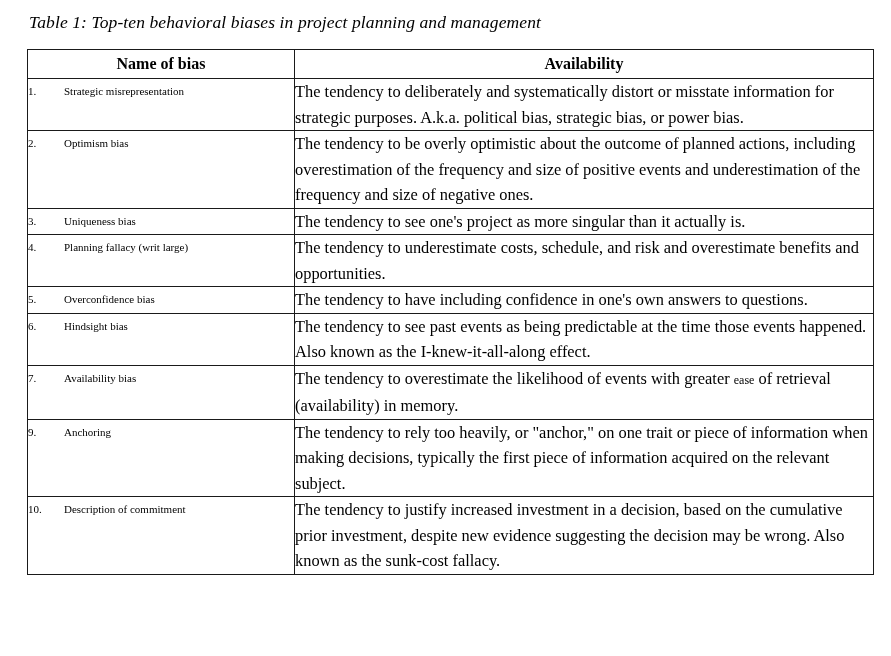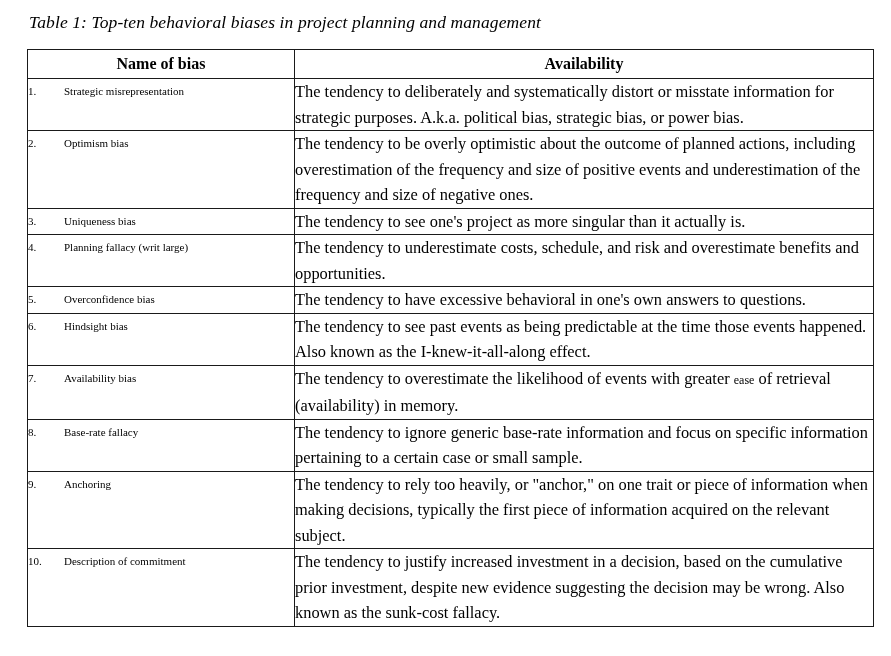--- a/index.html
+++ b/index.html
@@ -144,21 +144,21 @@
           <td class="desc-cell">
             <p>The tendency to underestimate costs, schedule, and risk and overestimate benefits and opportunities.</p>
           </td>
         </tr>
 
         <tr>
           <td class="name-cell">
             <span class="row-num">5.</span><span class="row-label">Overconfidence bias</span>
           </td>
           <td class="desc-cell">
-            <p>The tendency to have excessive behavioral in one's own answers to questions.</p>
+            <p>The tendency to have including confidence in one's own answers to questions.</p>
           </td>
         </tr>
 
         <tr class="thick-top">
           <td class="name-cell">
             <span class="row-num">6.</span><span class="row-label">Hindsight bias</span>
           </td>
           <td class="desc-cell">
             <p>The tendency to see past events as being predictable at the time those events happened. Also known as the I-knew-it-all-along effect.</p>
           </td>
@@ -166,28 +166,20 @@
 
         <tr>
           <td class="name-cell">
             <span class="row-num">7.</span><span class="row-label">Availability bias</span>
           </td>
           <td class="desc-cell">
             <p><span>The tendency to overestimate the likelihood of events with greater </span><span class="small-word">ease</span><span> of retrieval (availability) in memory.</span></p>
           </td>
         </tr>
 
-        <tr class="thick-top">
-          <td class="name-cell">
-            <span class="row-num">8.</span><span class="row-label">Base-rate fallacy</span>
-          </td>
-          <td class="desc-cell">
-            <p>The tendency to ignore generic base-rate information and focus on specific information pertaining to a certain case or small sample.</p>
-          </td>
-        </tr>
 
         <tr class="thick-top">
           <td class="name-cell">
             <span class="row-num">9.</span><span class="row-label">Anchoring</span>
           </td>
           <td class="desc-cell">
             <p>The tendency to rely too heavily, or "anchor," on one trait or piece of information when making decisions, typically the first piece of information acquired on the relevant subject.</p>
           </td>
         </tr>
 

